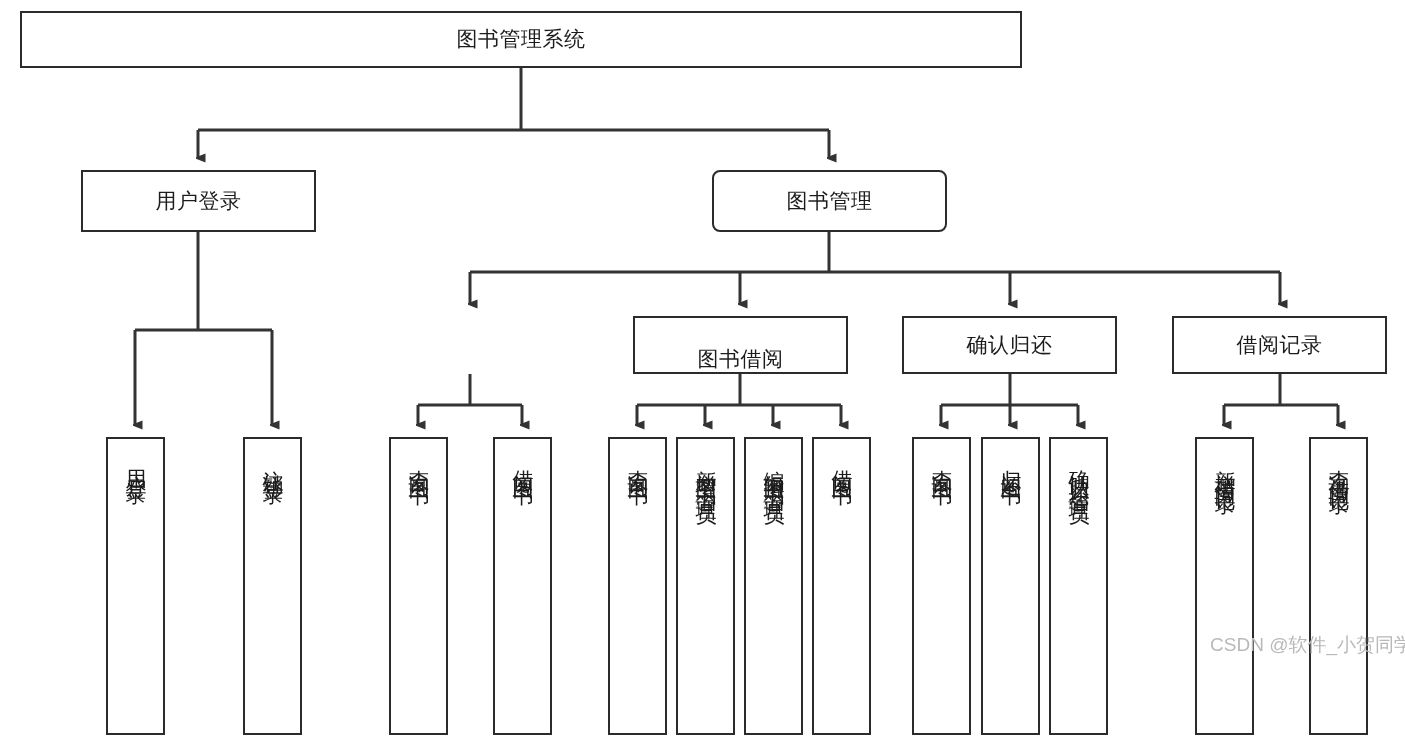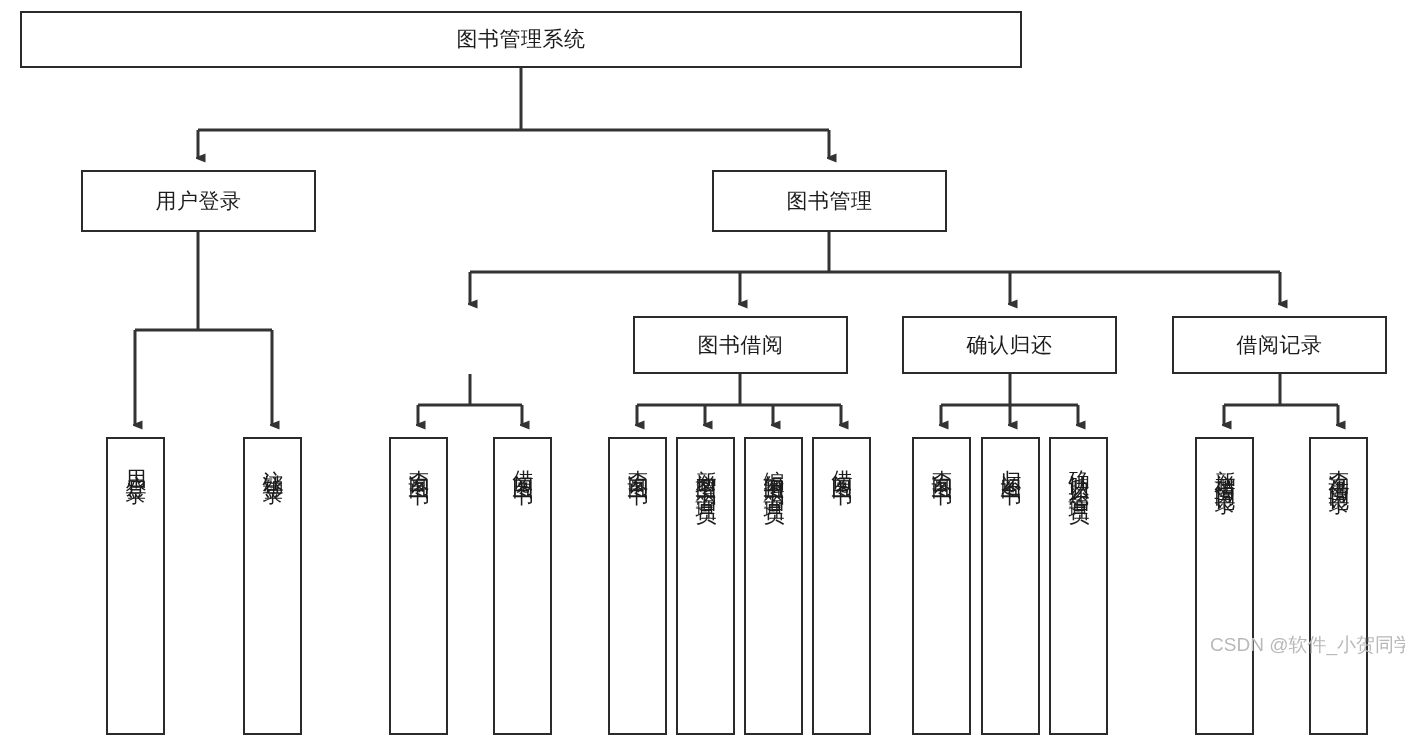--- a/index.html
+++ b/index.html
@@ -125,25 +125,25 @@
     </g>
   </svg>
 
   <div class="node horizontal" style="left:20px; top:11px; width:1002px; height:57px;">
     <span class="node-label">图书管理系统</span>
   </div>
 
   <div class="node horizontal" style="left:81px; top:170px; width:235px; height:62px;">
     <span class="node-label">用户登录</span>
   </div>
-  <div class="node horizontal" style="left:712px; top:170px; width:235px; height:62px;">
+  <div class="node horizontal" style="left:712px; top:170px; width:235px; height:62px;border-radius:8px;">
     <span class="node-label">图书管理</span>
   </div>
 
-  <div class="node horizontal" style="left:633px; top:316px; width:215px; height:58px;">
+  <div class="node horizontal" style="left:633px; top:316px; width:215px; height:58px;align-items:flex-end;">
     <span class="node-label">图书借阅</span>
   </div>
   <div class="node horizontal" style="left:902px; top:316px; width:215px; height:58px;">
     <span class="node-label">确认归还</span>
   </div>
   <div class="node horizontal" style="left:1172px; top:316px; width:215px; height:58px;">
     <span class="node-label">借阅记录</span>
   </div>
 
   <div class="node vertical" style="left:106px; top:437px; width:59px; height:298px;">

